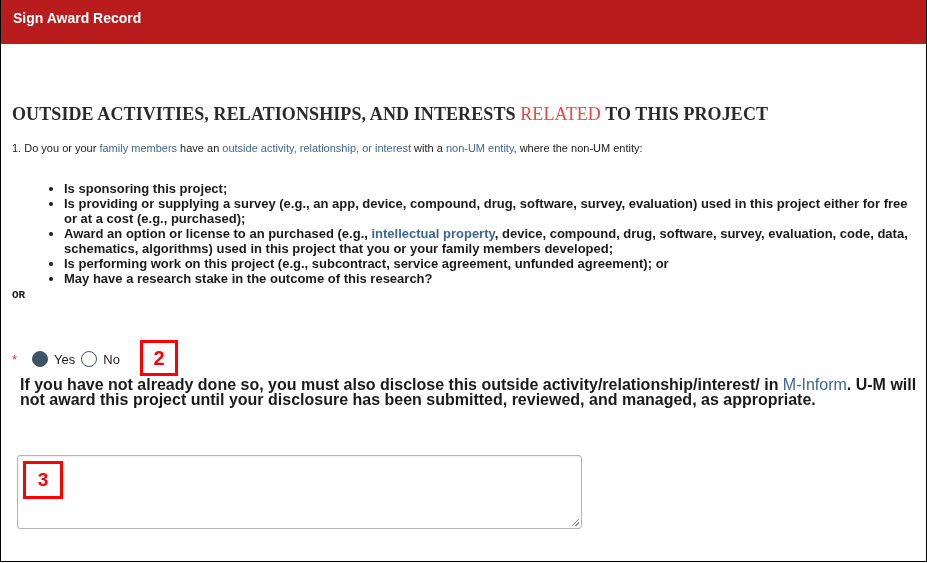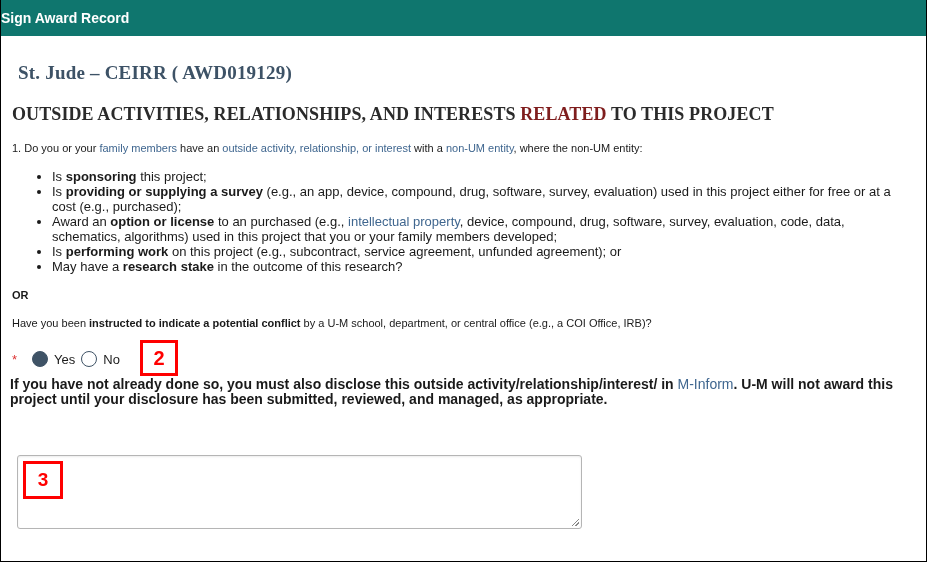--- a/index.html
+++ b/index.html
@@ -1,65 +1,63 @@
 <!DOCTYPE html>
 <html><head>
 <meta charset="utf-8">
 <style>
   html, body { margin: 0; padding: 0; background: #ffffff; }
   body { width: 927px; height: 563px; overflow: hidden; font-family: "Liberation Sans", sans-serif; color: #1a1a1a; }
   .frame { position: relative; width: 925px; height: 561px; border: 1px solid #000; border-top: none; box-sizing: content-box; }
-  .titlebar { height: 36px; background: #0f766e; color: #fff; font-weight: bold; font-size: 14px; line-height: 36px; }
+  .titlebar { height: 44px; background: #b91c1c; color: #fff; font-weight: bold; font-size: 14px; line-height: 36px; padding-left: 12px; }
   .award-title { position: absolute; left: 17px; top: 62px; font-family: "Liberation Serif", serif; font-weight: bold; font-size: 19px; color: #3d5266; letter-spacing: 0.2px; }
   .section-heading { position: absolute; left: 11px; top: 104px; font-family: "Liberation Serif", serif; font-weight: bold; font-size: 18px; color: #2a2a2a; letter-spacing: 0.1px; }
-  .section-heading .accent { color: #7f1d1d; font-weight: bold; }
+  .section-heading .accent { color: #ef4444; font-weight: normal; }
   .para { position: absolute; left: 11px; font-size: 11px; color: #1a1a1a; }
   .link { color: #3f668f; cursor: pointer; }
   .q1 { top: 142px; }
-  ul.bullets { position: absolute; left: 11px; top: 169px; margin: 0; padding-left: 40px; width: 860px; font-size: 13px; line-height: 15px; list-style: disc; }
+  ul.bullets { position: absolute; left: 11px; top: 169px; margin: 12px; padding-left: 40px; width: 860px; font-size: 13px; line-height: 15px; list-style: disc; font-weight: bold; }
   ul.bullets li { margin: 0; }
-  .or { top: 289px; font-weight: bold; }
+  .or { top: 289px; font-weight: bold; font-family: Liberation Mono, monospace; }
   .q2 { top: 317px; }
   .radio-row { position: absolute; left: 11px; top: 349px; height: 20px; display: flex; align-items: center; font-size: 13px; }
   .req { color: #d33; margin-right: 15px; font-size: 13px; }
   .radio { width: 16px; height: 16px; border-radius: 50%; box-sizing: border-box; display: inline-block; margin-right: 6px; }
   .radio.checked { background: #3f5366; border: 1px solid #3f5366; }
   .radio.unchecked { background: #fff; border: 1.5px solid #3f5366; }
   .radio-label { margin-right: 6px; }
   .marker { position: absolute; border: 3px solid #ff0000; color: #ff0000; font-weight: bold; font-size: 20px; text-align: center; box-sizing: border-box; background: #fff; }
   .marker-2 { left: 139px; top: 340px; width: 38px; height: 36px; line-height: 30px; }
-  .warning { position: absolute; left: 9px; top: 377px; width: 900px; font-size: 14px; font-weight: bold; line-height: 15px; }
+  .warning { position: absolute; left: 19px; top: 377px; width: 900px; font-size: 16px; font-weight: bold; line-height: 15px; }
   .prompt { top: 423px; left: 15px; }
   .textarea { position: absolute; left: 16px; top: 455px; width: 565px; height: 74px; border: 1px solid #b5b5b5; border-radius: 3px; box-sizing: border-box; background: #fff; box-shadow: inset 0 1px 2px rgba(0,0,0,0.08); }
   .marker-3 { left: 22px; top: 461px; width: 40px; height: 38px; line-height: 32px; font-size: 19px; }
   .resize-grip { position: absolute; right: 2px; bottom: 2px; width: 7px; height: 7px; background: linear-gradient(135deg, transparent 0 45%, #888 45% 55%, transparent 55% 70%, #888 70% 80%, transparent 80%); }
 </style>
 </head>
 <body>
 
 <div class="frame">
   <div class="titlebar">Sign Award Record</div>
 
-  <div class="award-title">St. Jude – CEIRR (  AWD019129)</div>
 
   <div class="section-heading"><span>OUTSIDE ACTIVITIES, RELATIONSHIPS, AND INTERESTS </span><span class="accent">RELATED</span><span> TO THIS PROJECT</span></div>
 
   <div class="para q1"><span>1. Do you or your </span><span class="link">family members</span><span> have an </span><span class="link">outside activity, relationship, or interest</span><span> with a </span><span class="link">non-UM entity</span><span>, where the non-UM entity:</span></div>
 
   <ul class="bullets">
     <li><span>Is </span><b>sponsoring</b><span> this project;</span></li>
     <li><span>Is </span><b>providing or supplying a survey</b><span> (e.g., an app, device, compound, drug, software, survey, evaluation) used in this project either for free or at a cost (e.g., purchased);</span></li>
     <li><span>Award an </span><b>option or license</b><span> to an purchased (e.g., </span><span class="link">intellectual property</span><span>, device, compound, drug, software, survey, evaluation, code, data, schematics, algorithms) used in this project that you or your family members developed;</span></li>
     <li><span>Is </span><b>performing work</b><span> on this project (e.g., subcontract, service agreement, unfunded agreement); or</span></li>
     <li><span>May have a </span><b>research stake</b><span> in the outcome of this research?</span></li>
   </ul>
 
   <div class="para or">OR</div>
 
-  <div class="para q2"><span>Have you been </span><b>instructed to indicate a potential conflict</b><span> by a U-M school, department, or central office (e.g., a COI Office, IRB)?</span></div>
 
   <div class="radio-row">
     <span class="req">*</span>
     <span class="radio checked"></span>
     <span class="radio-label">Yes</span>
     <span class="radio unchecked"></span>
     <span class="radio-label">No</span>
   </div>
 
   <div class="marker marker-2">2</div>

